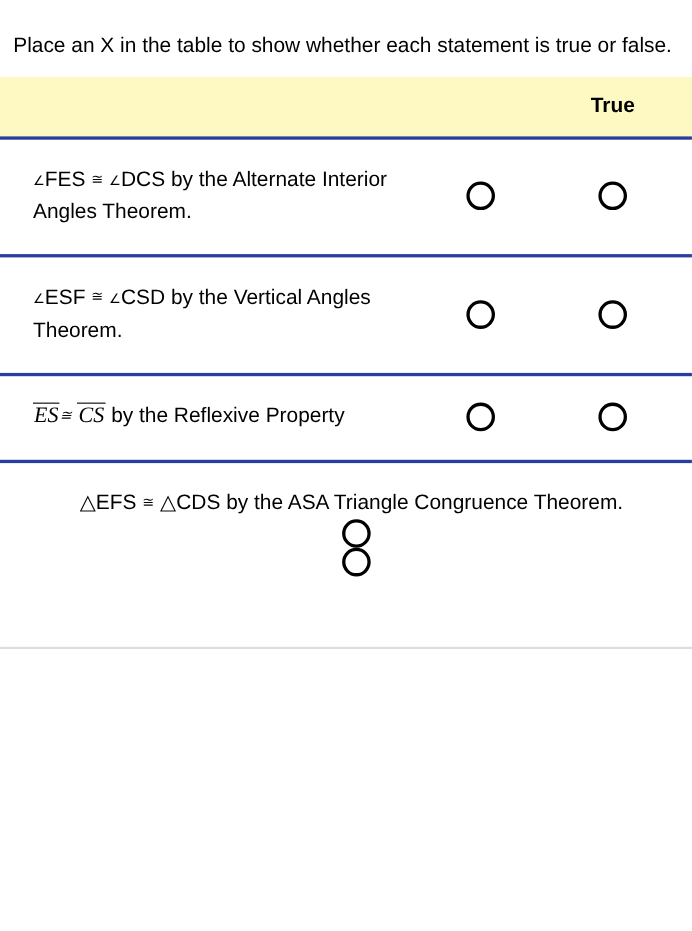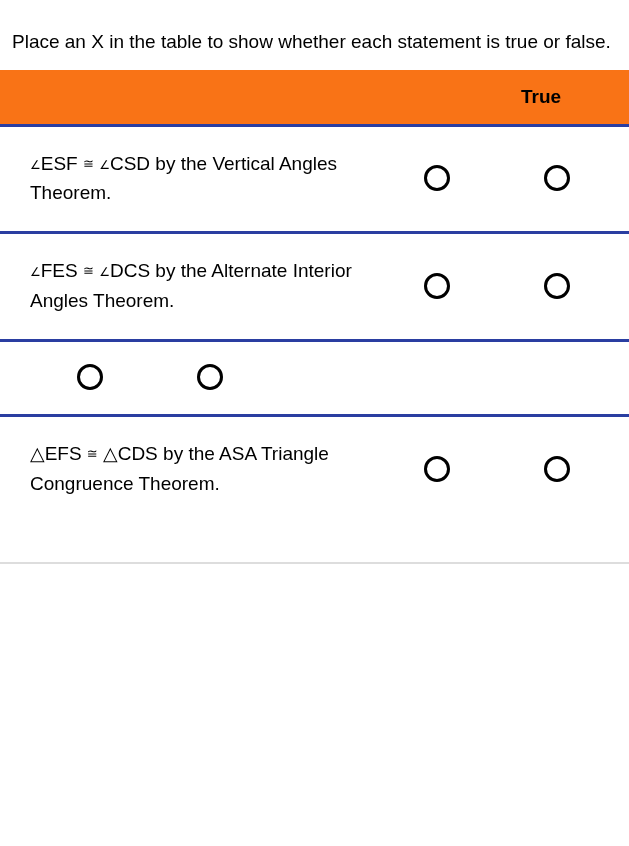--- a/index.html
+++ b/index.html
@@ -16,40 +16,41 @@
   }
   .instruction {
     padding: 28px 12px 14px 12px;
     line-height: 1.45;
   }
   .table {
     width: 100%;
   }
   .header-row {
     display: flex;
-    background: #f97316;
-    padding: 16px 28px 16px 12px;
+    background: #fef9c3;
+    padding: 16px 12px 16px 12px;
     border-bottom: 3px solid #2a3ea1;
   }
   .header-stmt {
     flex: 1;
   }
   .header-col {
     width: 120px;
     text-align: center;
     font-weight: bold;
   }
   .row {
     display: flex;
     align-items: center;
     padding: 22px 12px 24px 30px;
     border-bottom: 3px solid #2a3ea1;
   }
   .row:last-child {
     border-bottom: none;
+    flex-direction: column;
   }
   .stmt {
     flex: 1;
     line-height: 1.55;
     padding-right: 8px;
   }
   .radio-col {
     width: 120px;
     display: flex;
     justify-content: center;
@@ -100,47 +101,51 @@
 
 <div class="table">
 
   <div class="header-row">
     <div class="header-stmt"></div>
     <div class="header-col">True</div>
   </div>
 
   <div class="row">
     <div class="stmt">
+      <span class="angle">∠</span><span>FES</span>
+      <span class="cong">≅</span>
+      <span class="angle">∠</span><span>DCS</span><span> by the Alternate Interior Angles Theorem.</span>
+    </div>
+    <div class="radio-col">
+      <div class="radio"></div>
+    </div>
+    <div class="radio-col">
+      <div class="radio"></div>
+    </div>
+  </div>
+
+  <div class="row">
+    <div class="stmt">
       <span class="angle">∠</span><span>ESF</span>
       <span class="cong">≅</span>
       <span class="angle">∠</span><span>CSD</span><span> by the Vertical Angles Theorem.</span>
     </div>
     <div class="radio-col">
       <div class="radio"></div>
     </div>
     <div class="radio-col">
       <div class="radio"></div>
     </div>
   </div>
 
   <div class="row">
     <div class="stmt">
-      <span class="angle">∠</span><span>FES</span>
-      <span class="cong">≅</span>
-      <span class="angle">∠</span><span>DCS</span><span> by the Alternate Interior Angles Theorem.</span>
+      <span class="overline">ES</span><span class="serif-italic cong">≅</span>
+      <span class="overline">CS</span><span> by the Reflexive Property</span>
     </div>
-    <div class="radio-col">
-      <div class="radio"></div>
-    </div>
-    <div class="radio-col">
-      <div class="radio"></div>
-    </div>
-  </div>
-
-  <div class="row">
     <div class="radio-col">
       <div class="radio"></div>
     </div>
     <div class="radio-col">
       <div class="radio"></div>
     </div>
   </div>
 
   <div class="row">
     <div class="stmt">

